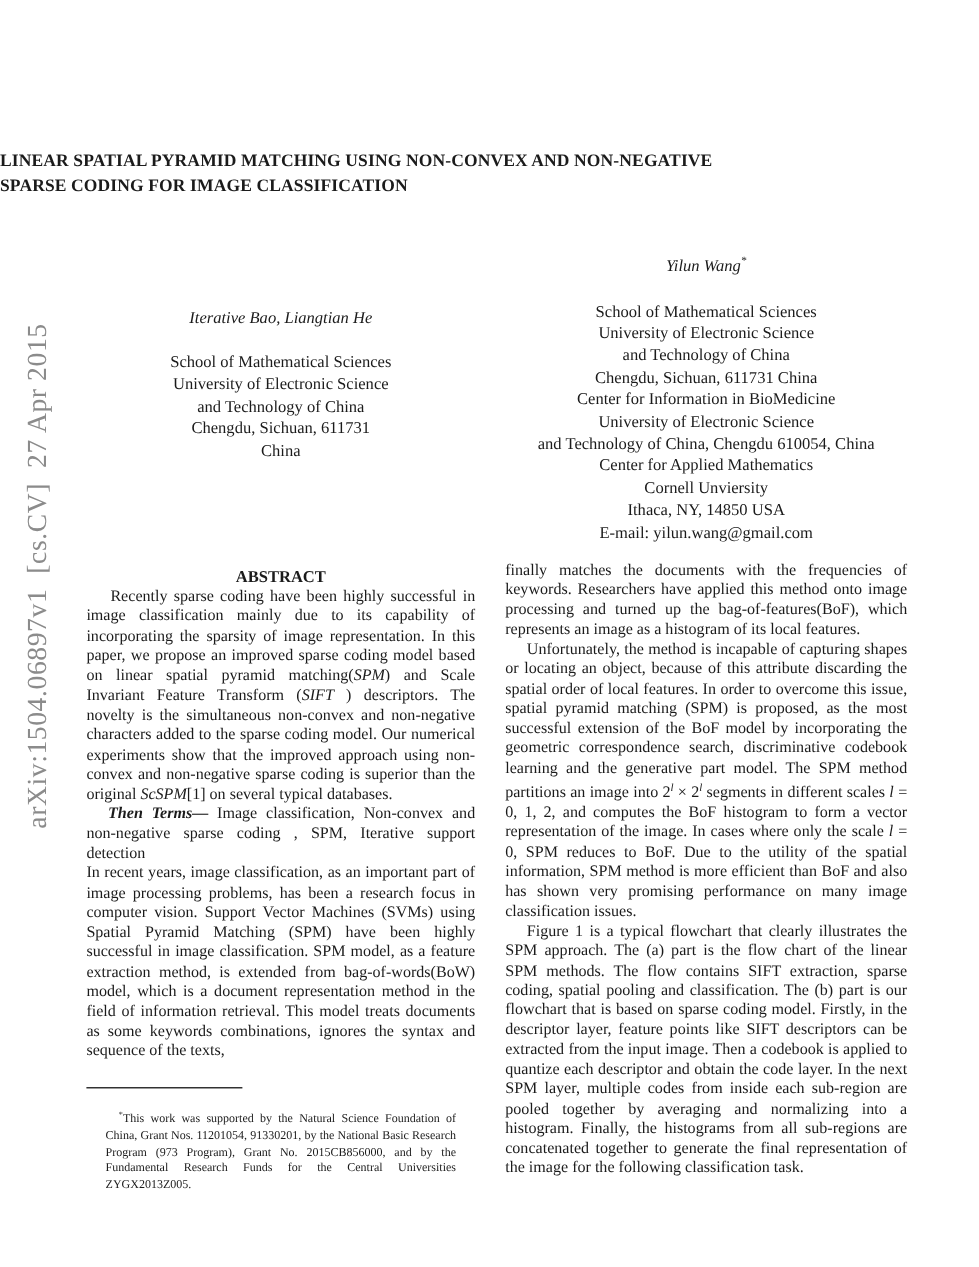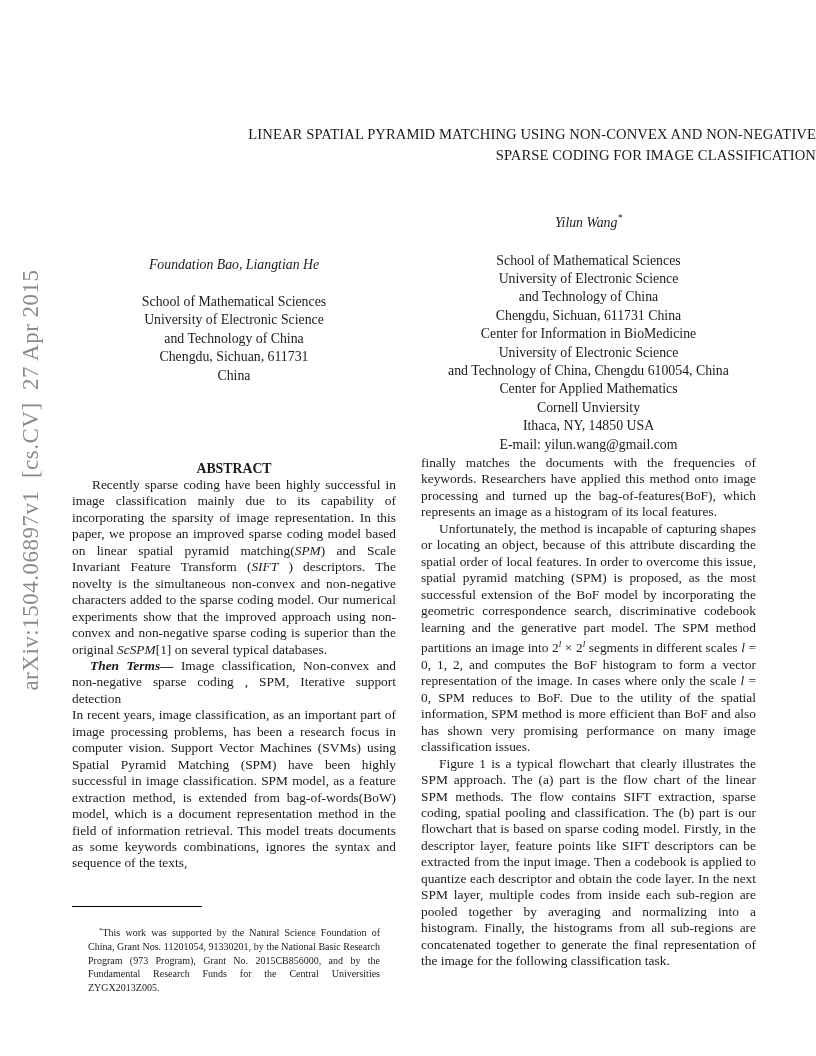--- a/index.html
+++ b/index.html
@@ -31,23 +31,23 @@
     color: #8b8b8b;
     white-space: pre;
   }
   
   .title {
     position: absolute;
     left: 0;
     right: 0;
     top: 124px;
     margin: 0;
-    text-align: right;
+    text-align: left;
     font-size: 14.6px;
-    font-weight: normal;
+    font-weight: bold;
     line-height: 21px;
     letter-spacing: 0.1px;
   }
   
   .author-block {
     position: absolute;
     text-align: center;
     font-size: 13.8px;
     line-height: 18px;
   }
@@ -57,20 +57,21 @@
   .affil { margin-top: 19px; line-height: 18.4px; }
   .author-right .affil { margin-top: 20px; }
   
   .col {
     position: absolute;
     font-size: 13.4px;
     line-height: 16.45px;
     text-align: justify;
     -webkit-hyphens: auto;
     hyphens: auto;
+    margin-top: 12px;
   }
   .col-left  { left: 72px;  width: 324px; top: 460px; }
   .col-right { left: 421px; width: 335px; top: 455px; }
   .sec-heading {
     text-align: center;
     font-weight: bold;
     font-size: 13.8px;
     line-height: 17px;
   }
   .intro-heading { margin-top: 24px; }
@@ -109,21 +110,21 @@
 </head>
 <body>
 
 <div class="page">
 
   <div class="arxiv-stamp">arXiv:1504.06897v1  [cs.CV]  27 Apr 2015</div>
 
   <h1 class="title">LINEAR SPATIAL PYRAMID MATCHING USING NON-CONVEX AND NON-NEGATIVE<br>SPARSE CODING FOR IMAGE CLASSIFICATION</h1>
 
   <div class="author-block author-left">
-    <div class="author-names">Foundation Bao, Liangtian He</div>
+    <div class="author-names">Iterative Bao, Liangtian He</div>
     <div class="affil">School of Mathematical Sciences<br>University of Electronic Science<br>and Technology of China<br>Chengdu, Sichuan, 611731<br>China</div>
   </div>
 
   <div class="author-block author-right">
     <div class="author-names">
       <span>Yilun Wang</span><sup>*</sup>
     </div>
     <div class="affil">School of Mathematical Sciences<br>University of Electronic Science<br>and Technology of China<br>Chengdu, Sichuan, 611731 China<br>Center for Information in BioMedicine<br>University of Electronic Science<br>and Technology of China, Chengdu 610054, China<br>Center for Applied Mathematics<br>Cornell Unviersity<br>Ithaca, NY, 14850 USA<br>E-mail: yilun.wang@gmail.com</div>
   </div>
 

